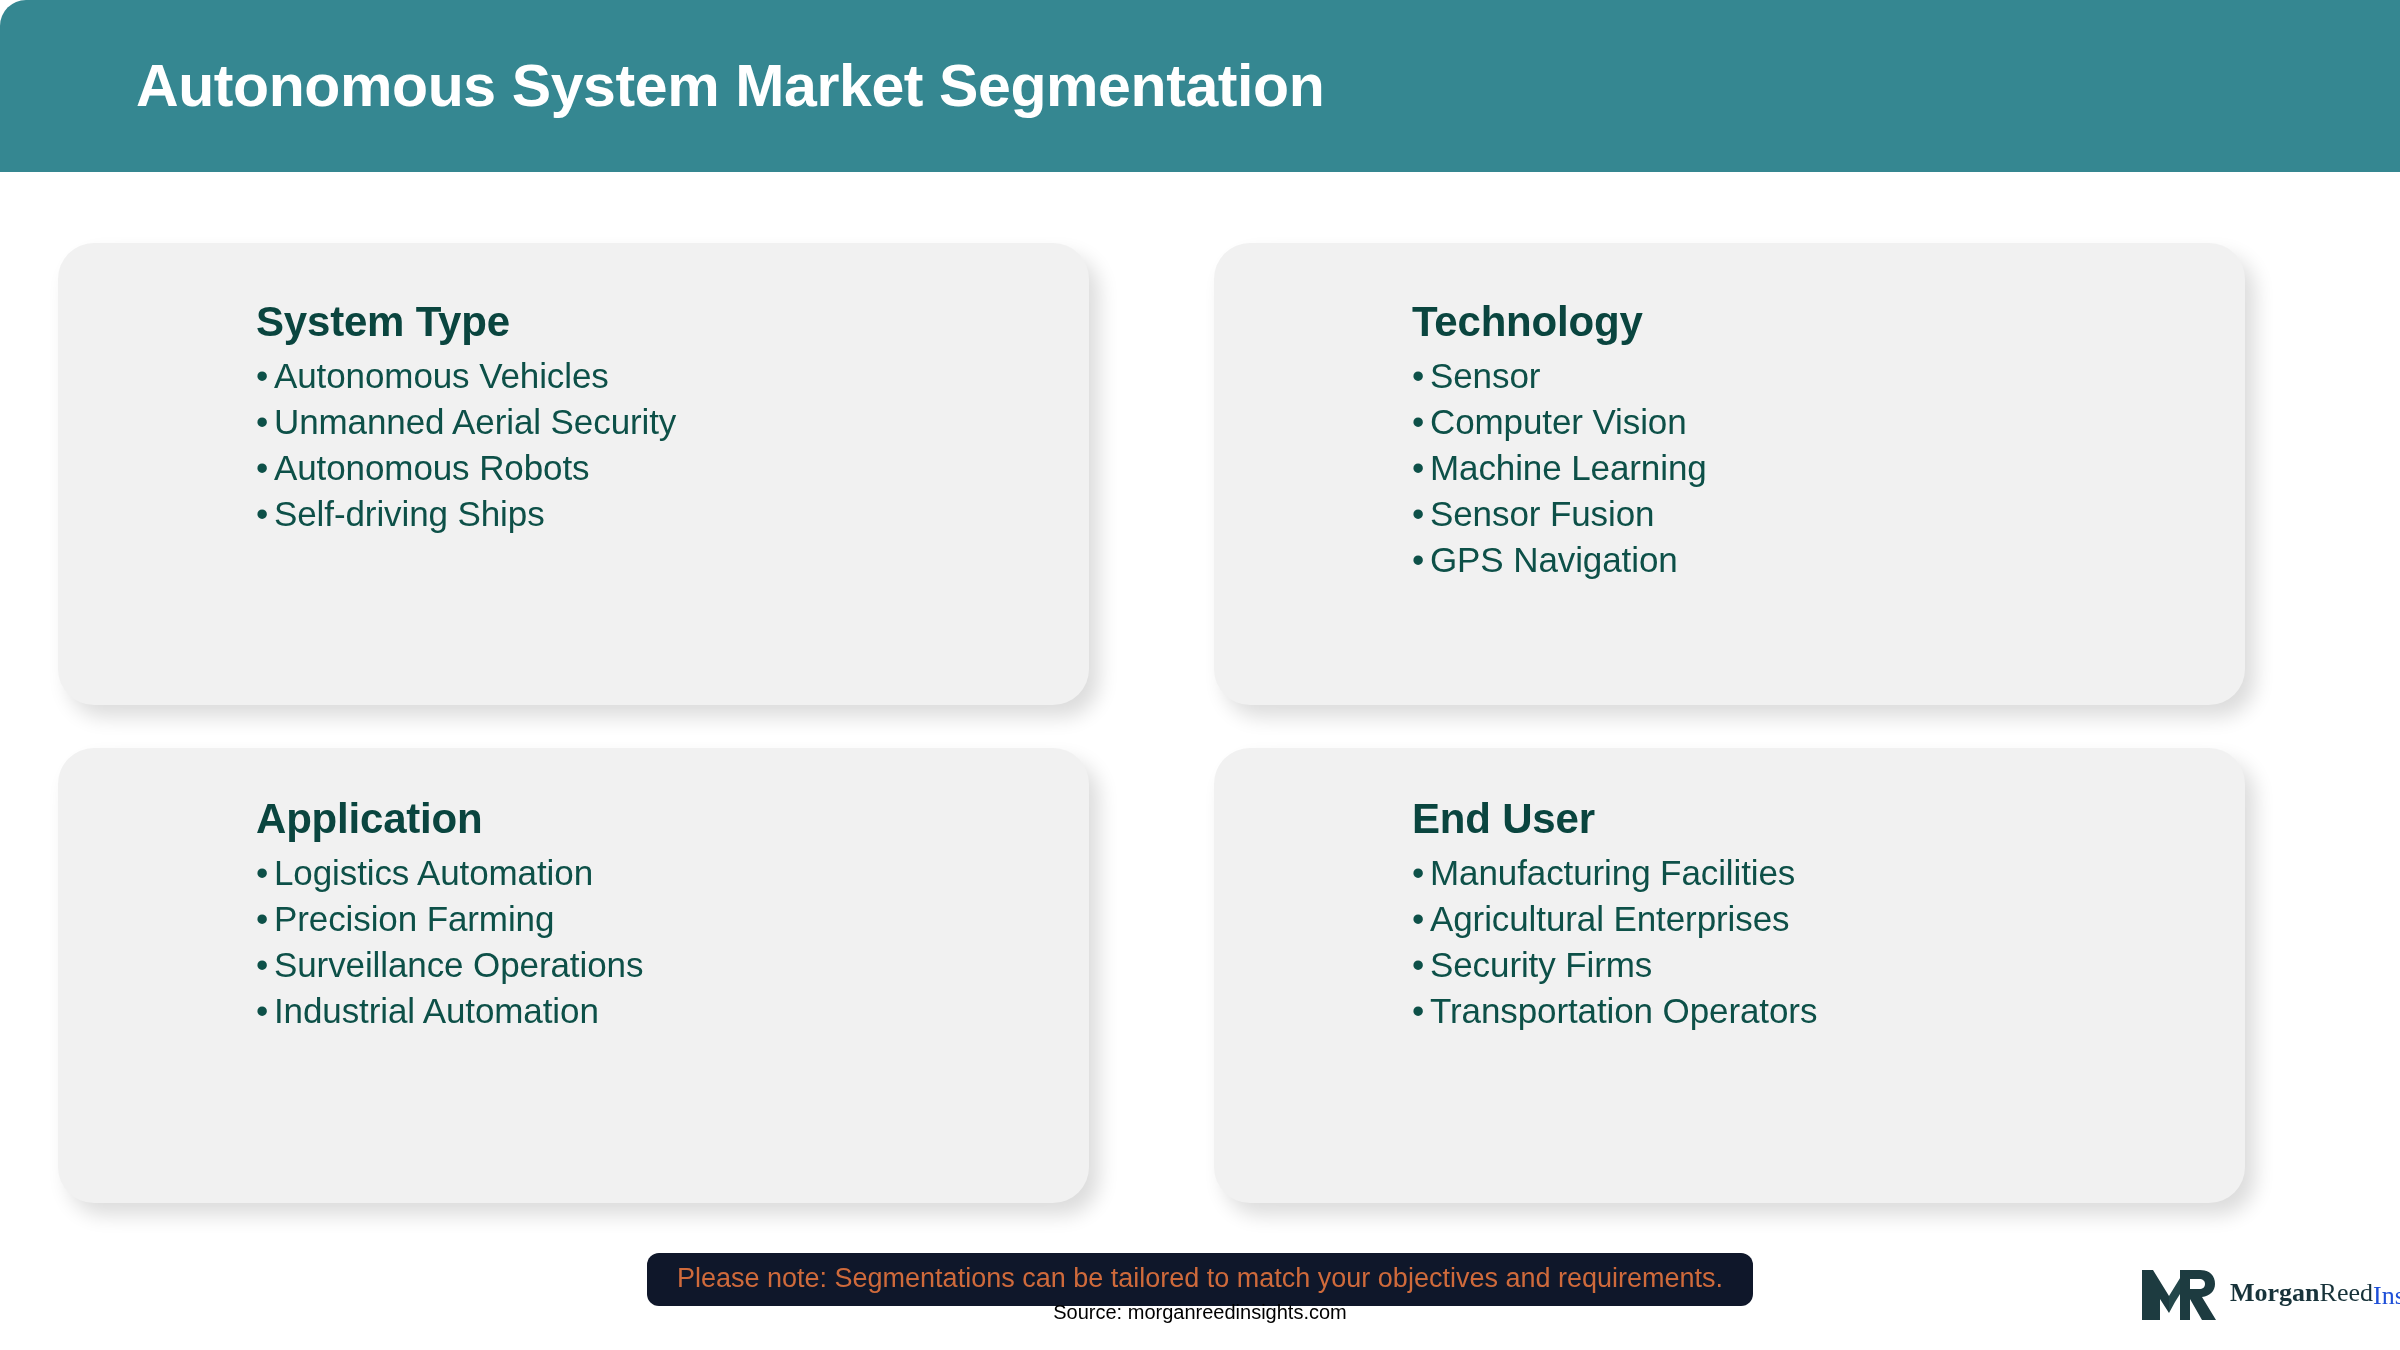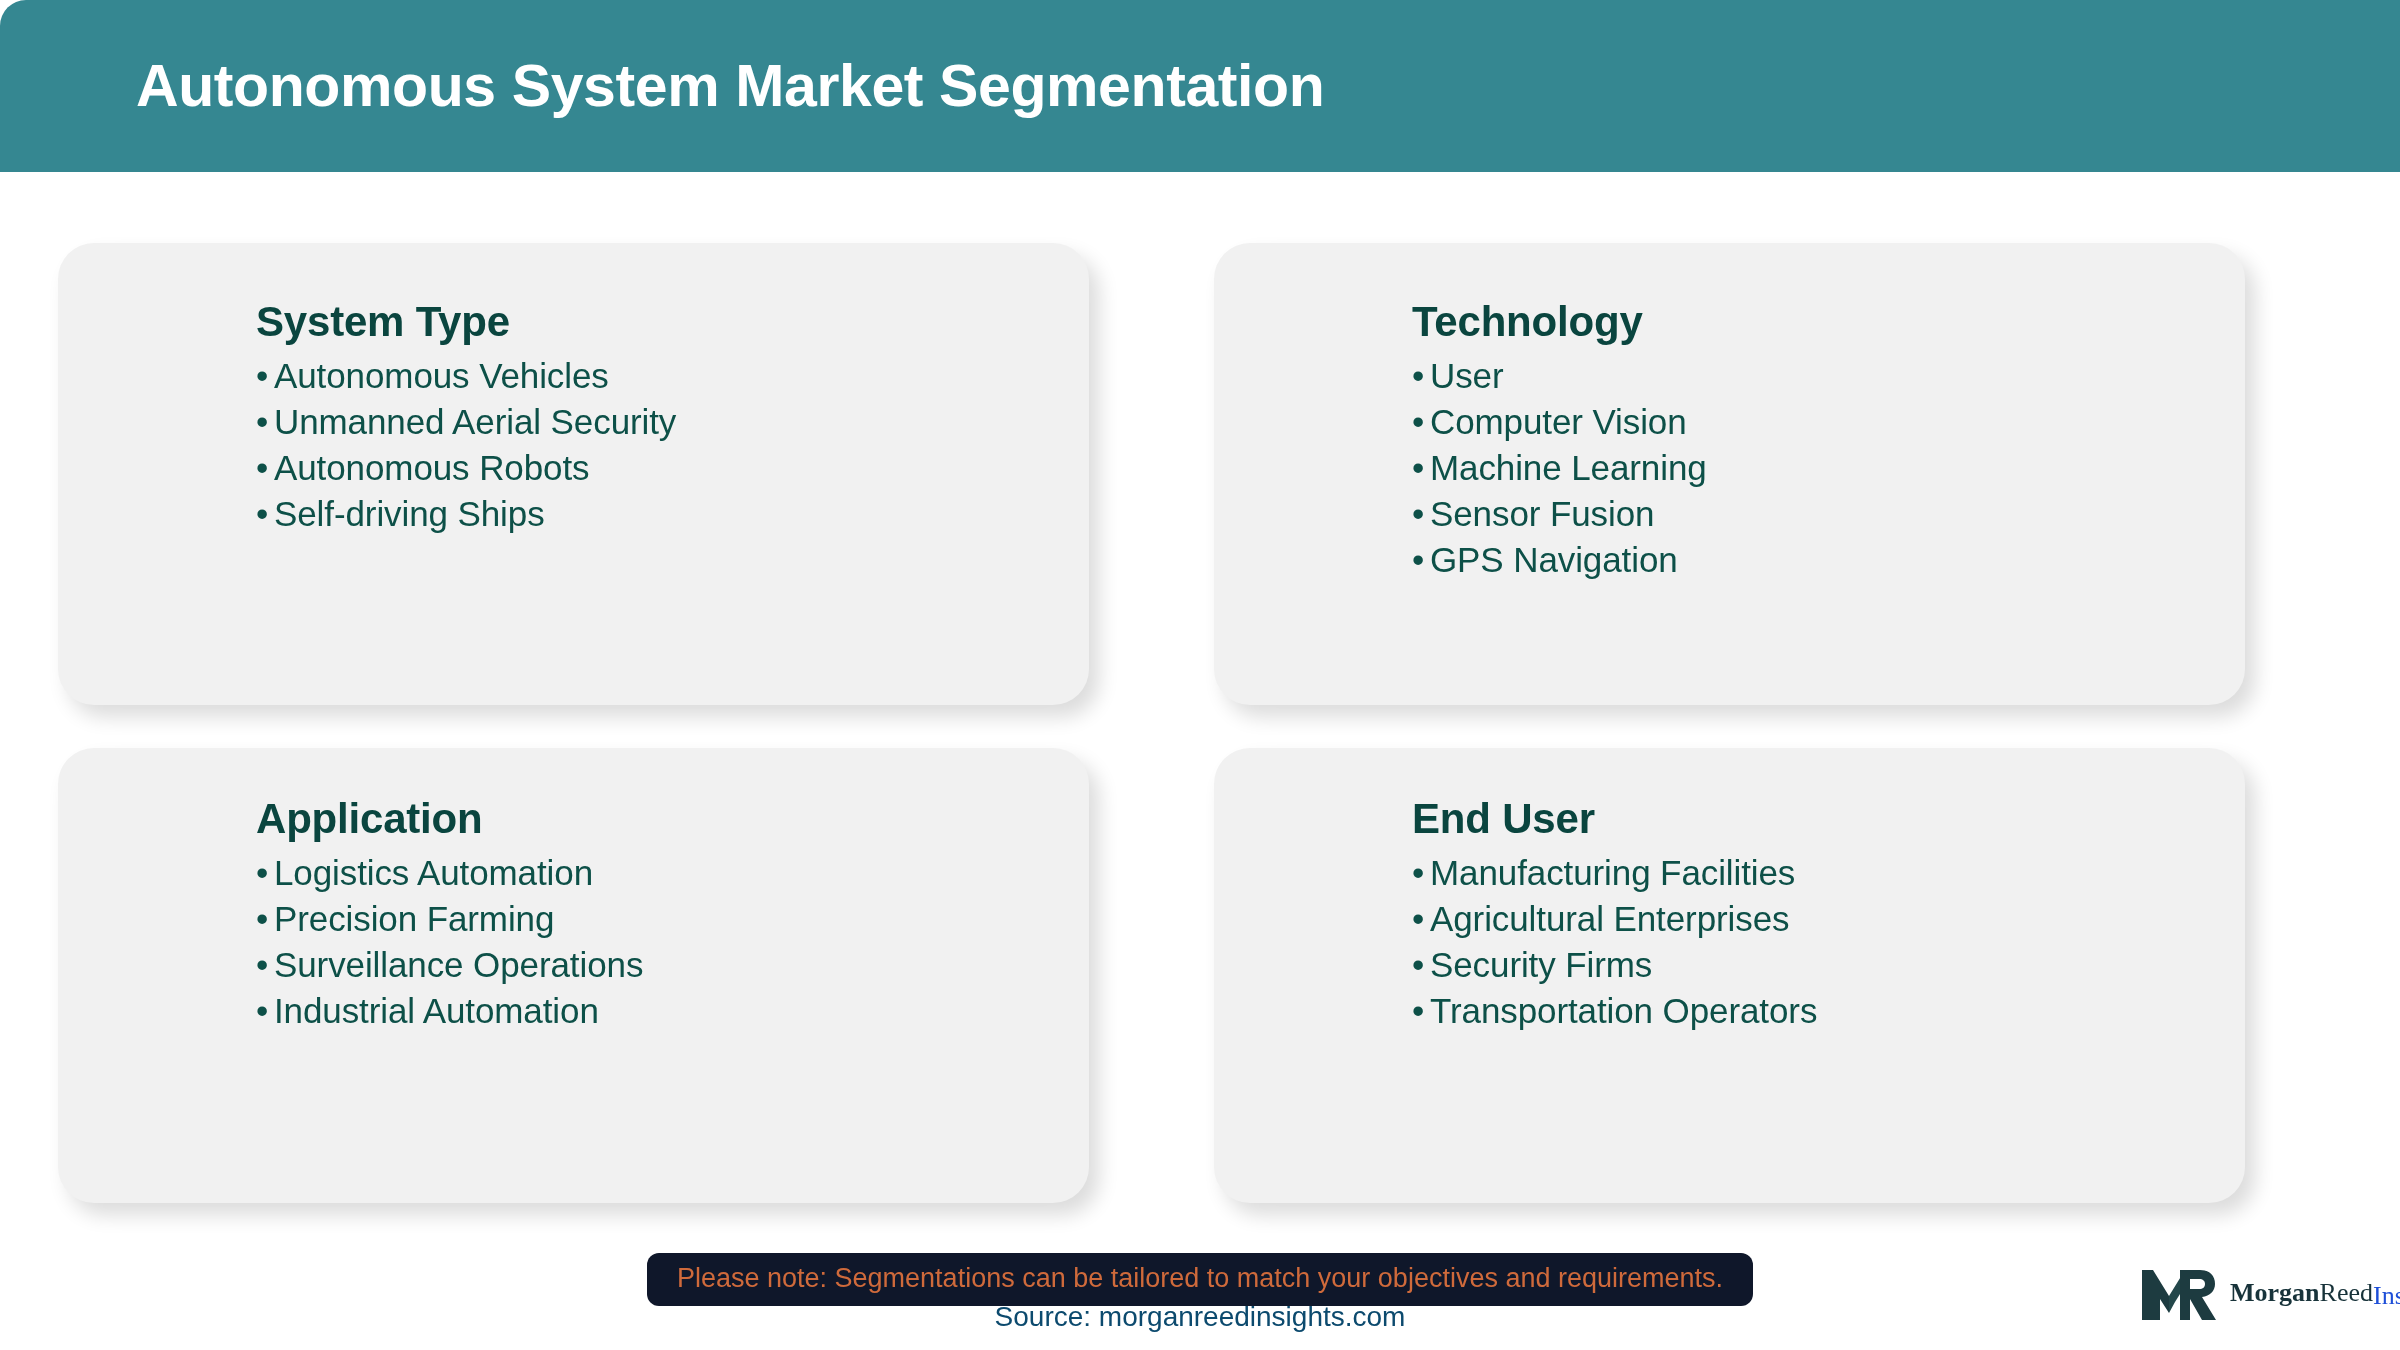--- a/index.html
+++ b/index.html
@@ -120,22 +120,22 @@
   }
   .source-wrap {
     position: absolute;
     left: 0;
     top: 1301px;
     width: 2400px;
     display: flex;
     justify-content: center;
   }
   .source-text {
-    color: #0c4a6e;
-    font-size: 28px;
+    color: #000000;
+    font-size: 20px;
     white-space: nowrap;
   }
 
   
   .logo {
     position: absolute;
     left: 2140px;
     top: 1266px;
     display: flex;
     align-items: center;
@@ -188,21 +188,21 @@
           <li><span class="bullet-dot">•</span><span>Autonomous Robots</span></li>
           <li><span class="bullet-dot">•</span><span>Self-driving Ships</span></li>
         </ul>
       </div>
     </div>
 
     <div class="card">
       <div class="card-inner">
         <h2 class="card-title">Technology</h2>
         <ul class="card-list">
-          <li><span class="bullet-dot">•</span><span>User</span></li>
+          <li><span class="bullet-dot">•</span><span>Sensor</span></li>
           <li><span class="bullet-dot">•</span><span>Computer Vision</span></li>
           <li><span class="bullet-dot">•</span><span>Machine Learning</span></li>
           <li><span class="bullet-dot">•</span><span>Sensor Fusion</span></li>
           <li><span class="bullet-dot">•</span><span>GPS Navigation</span></li>
         </ul>
       </div>
     </div>
 
   </div>
 

